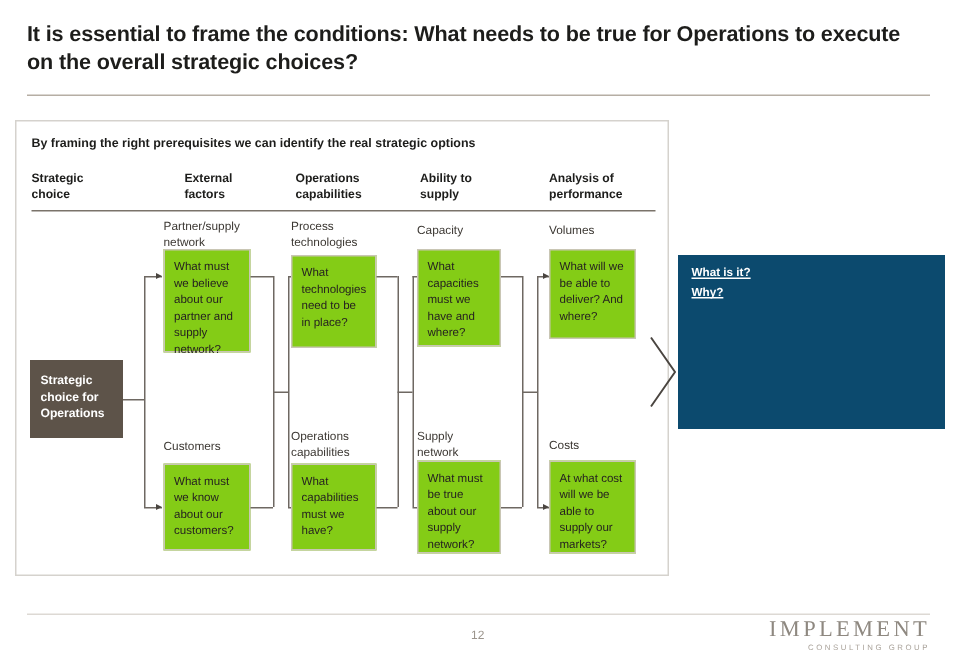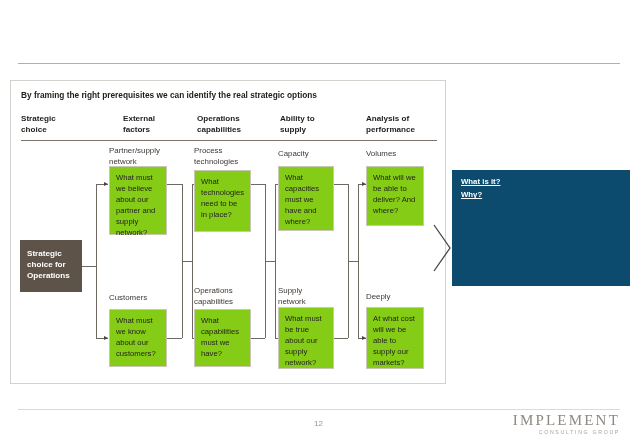--- a/index.html
+++ b/index.html
@@ -102,20 +102,21 @@
   .logo-sub{
     font-size:5.2px;letter-spacing:1.7px;color:#a9a29a;
     margin-top:2px;line-height:1;
   }
 </style>
 </head>
 <body>
 
 <div class="slide">
 
+  <div class="title">It is essential to frame the conditions: What needs to be true for Operations to execute on the overall strategic choices?</div>
   <div class="title-rule"></div>
 
   <div class="card">
     <div class="card-title">By framing the right prerequisites we can identify the real strategic options</div>
 
     <div class="col-head" style="left:10px;">Strategic
 choice</div>
     <div class="col-head" style="left:100px;margin-left:12px;">External
 factors</div>
     <div class="col-head" style="left:186px;">Operations
@@ -211,21 +212,21 @@
   <div class="hline" style="left:358px;top:338px;width:8px;"></div>
   <div class="arrow" style="left:362px;top:181.5px;"></div>
   <div class="arrow" style="left:362px;top:335.5px;"></div>
 
   <div class="sublabel" style="left:366px;top:149px;">Volumes</div>
   <div class="qbox" style="left:366px;top:166px;width:58px;height:60px;">What will we
 be able to
 deliver? And
 where?</div>
 
-  <div class="sublabel" style="left:366px;top:292px;">Deeply</div>
+  <div class="sublabel" style="left:366px;top:292px;">Costs</div>
   <div class="qbox" style="left:366px;top:307px;width:58px;height:62px;">At what cost
 will we be
 able to
 supply our
 markets?</div>
 
   <svg class="chevron" viewBox="0 0 24 52">
     <polyline points="4,3 20,26 4,49" fill="none" stroke="#4a4540" stroke-width="1.3"></polyline>
   </svg>
 

